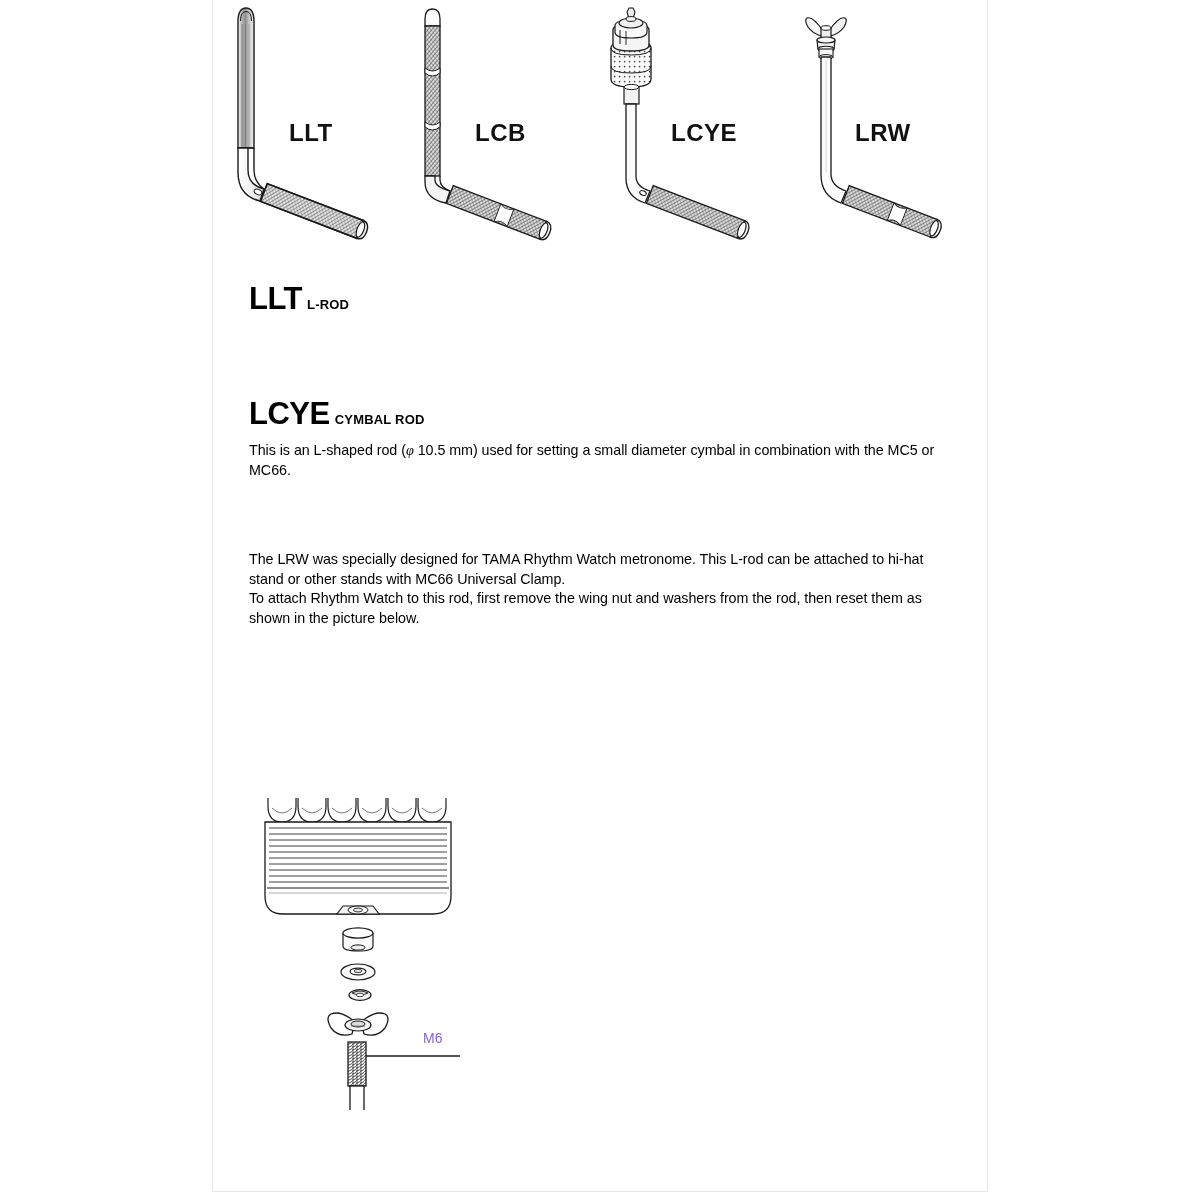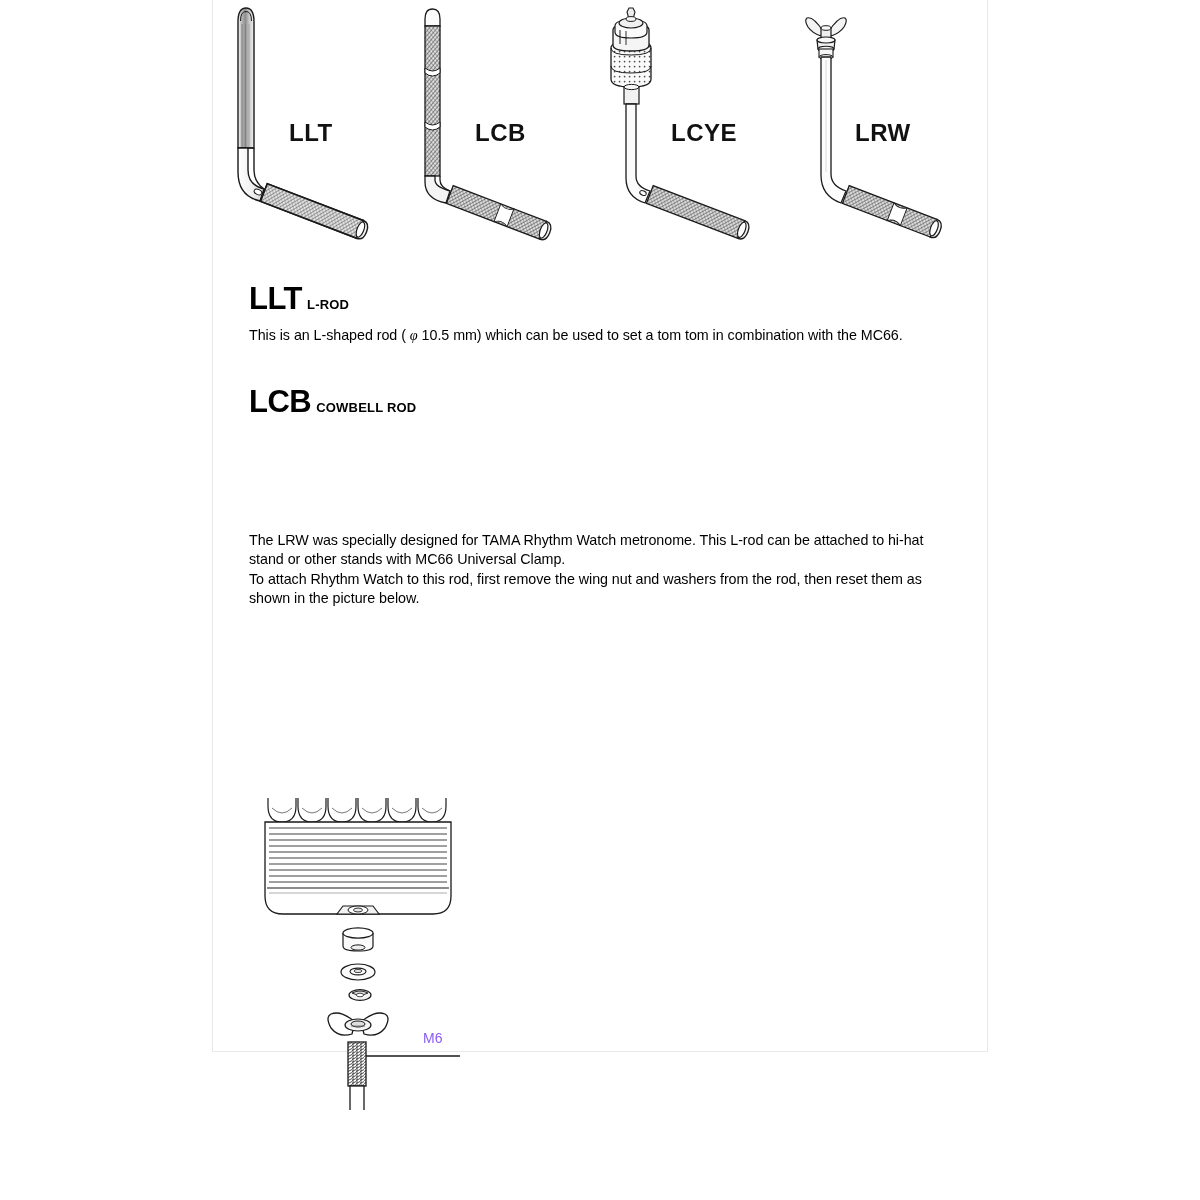--- a/index.html
+++ b/index.html
@@ -13,21 +13,21 @@
     height: 1200px;
     font-family: "Liberation Sans", sans-serif;
     color: #000000;
     overflow: hidden;
   }
   #page {
     position: absolute;
     left: 212px;
     top: 0px;
     width: 776px;
-    height: 1052px;
+    height: 1192px;
     background: #ffffff;
     border-left: 1px solid #e8e8e8;
     border-right: 1px solid #e8e8e8;
     border-bottom: 1px solid #e8e8e8;
     box-sizing: border-box;
   }
 
   
   #product-strip {
     position: absolute;
@@ -281,33 +281,35 @@
       <span class="product-code" style="left:62px; top:119px;">LRW</span>
     </div>
   </div>
 
   <div id="body-text">
 
     <div class="spec-block">
       <div class="spec-head">
         <span class="code">LLT</span><span class="name">L-ROD</span>
       </div>
-      <div class="spec-desc">This is an L-shaped rod ( <span class="phi">φ</span> 10.5 mm) which can be used to set a tom tom in combination with the MC66.</div>
     </div>
 
     <div class="gap-llt"></div>
+
+    <div class="spec-block">
+    </div>
+
+    <div class="gap-lcb"></div>
 
     <div class="spec-block">
       <div class="spec-head">
-        <span class="code">LCB</span><span class="name">COWBELL ROD</span>
+        <span class="code">LCYE</span><span class="name">CYMBAL ROD</span>
       </div>
-    </div>
-
-    <div class="gap-lcb"></div>
-
+      <div class="spec-desc">This is an L-shaped rod (<span class="phi">φ</span> 10.5 mm) used for setting a small diameter cymbal in combination with the MC5 or MC66.</div>
+    </div>
 
     <div class="gap-lcye"></div>
 
     <div class="spec-block">
       <div class="spec-desc" style="white-space: pre-line;">The LRW was specially designed for TAMA Rhythm Watch metronome. This L-rod can be attached to hi-hat stand or other stands with MC66 Universal Clamp.
 To attach Rhythm Watch to this rod, first remove the wing nut and washers from the rod, then reset them as shown in the picture below.</div>
     </div>
   </div>
 
   <div id="exploded">

